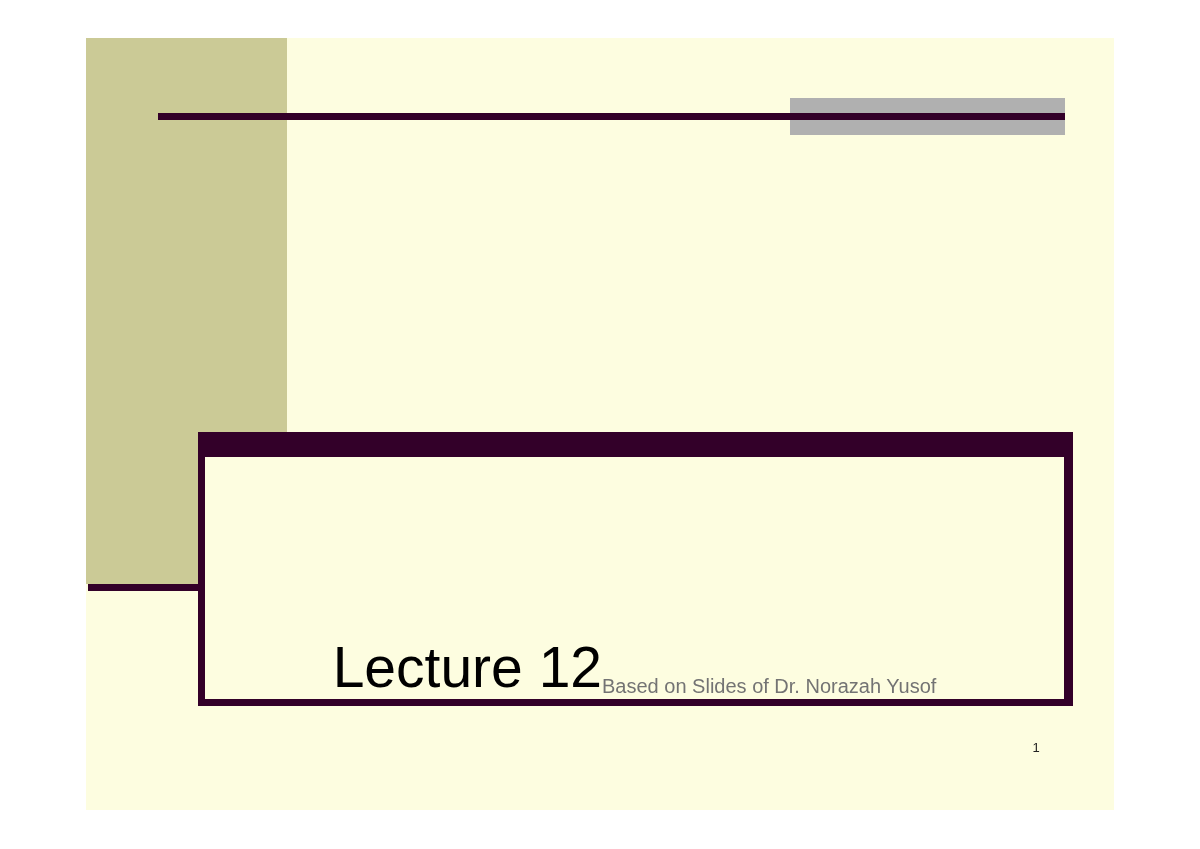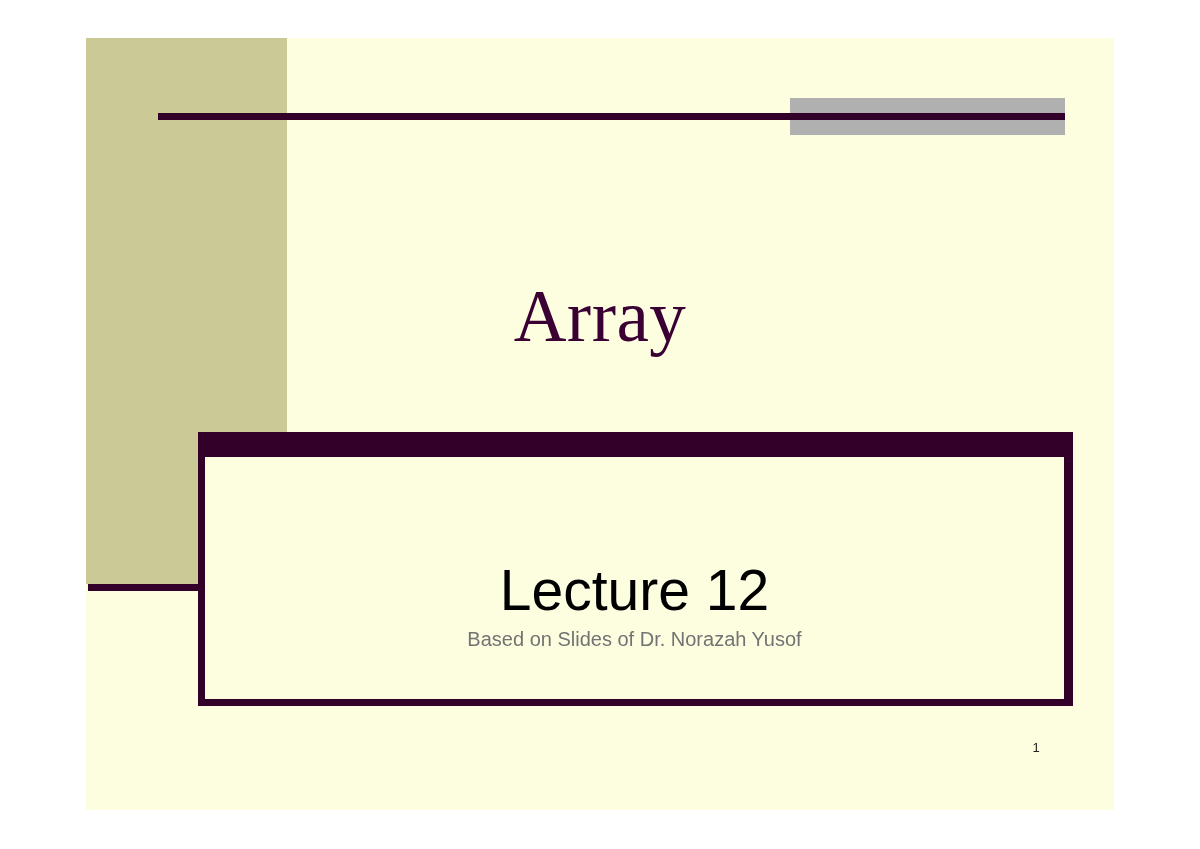--- a/index.html
+++ b/index.html
@@ -95,23 +95,23 @@
     border-right: 9px solid #330029;
     border-bottom: 7px solid #330029;
   }
   .subtitle-inner {
     position: absolute;
     left: 0;
     top: 0;
     width: 100%;
     height: 100%;
     display: flex;
-    flex-direction: column;
+    flex-direction: row;
     justify-content: center;
-    align-items: center;
+    align-items: flex-end;
   }
   .subtitle-main {
     font-family: "Liberation Sans", sans-serif;
     font-size: 57px;
     line-height: 64px;
     color: #000000;
     white-space: nowrap;
     margin-top: 54px;
   }
   .subtitle-sub {
@@ -141,21 +141,20 @@
 <div class="slide">
 
   <div class="side-band"></div>
 
   <div class="grey-bar"></div>
 
   <div class="top-rule"></div>
 
   <div class="band-rule"></div>
 
-  <div class="slide-title">Array</div>
 
   <div class="subtitle-box">
     <div class="subtitle-inner">
       <div class="subtitle-main">Lecture 12</div>
       <div class="subtitle-sub">Based on Slides of Dr. Norazah Yusof</div>
     </div>
   </div>
 
   <div class="page-number">1</div>
 

